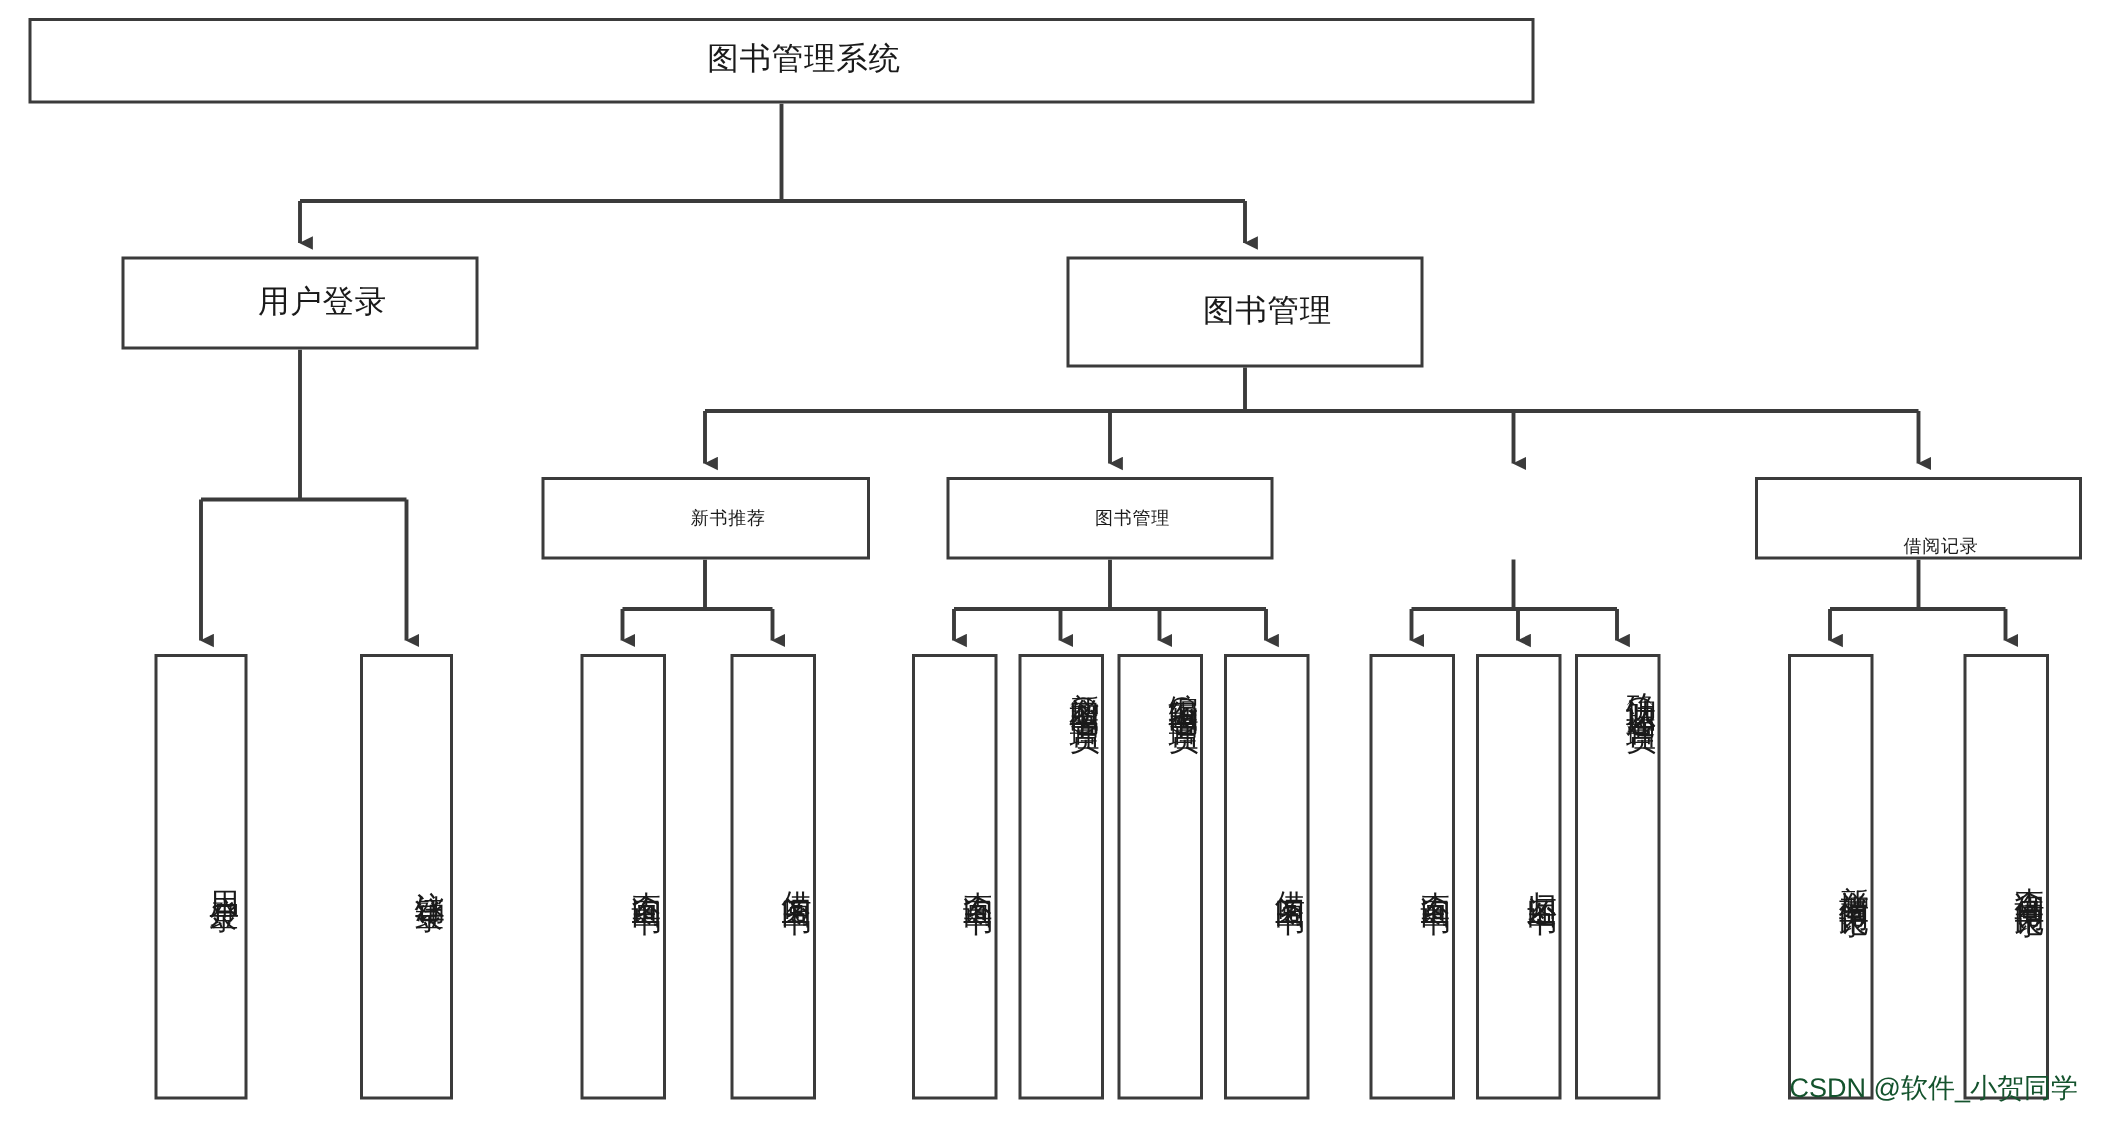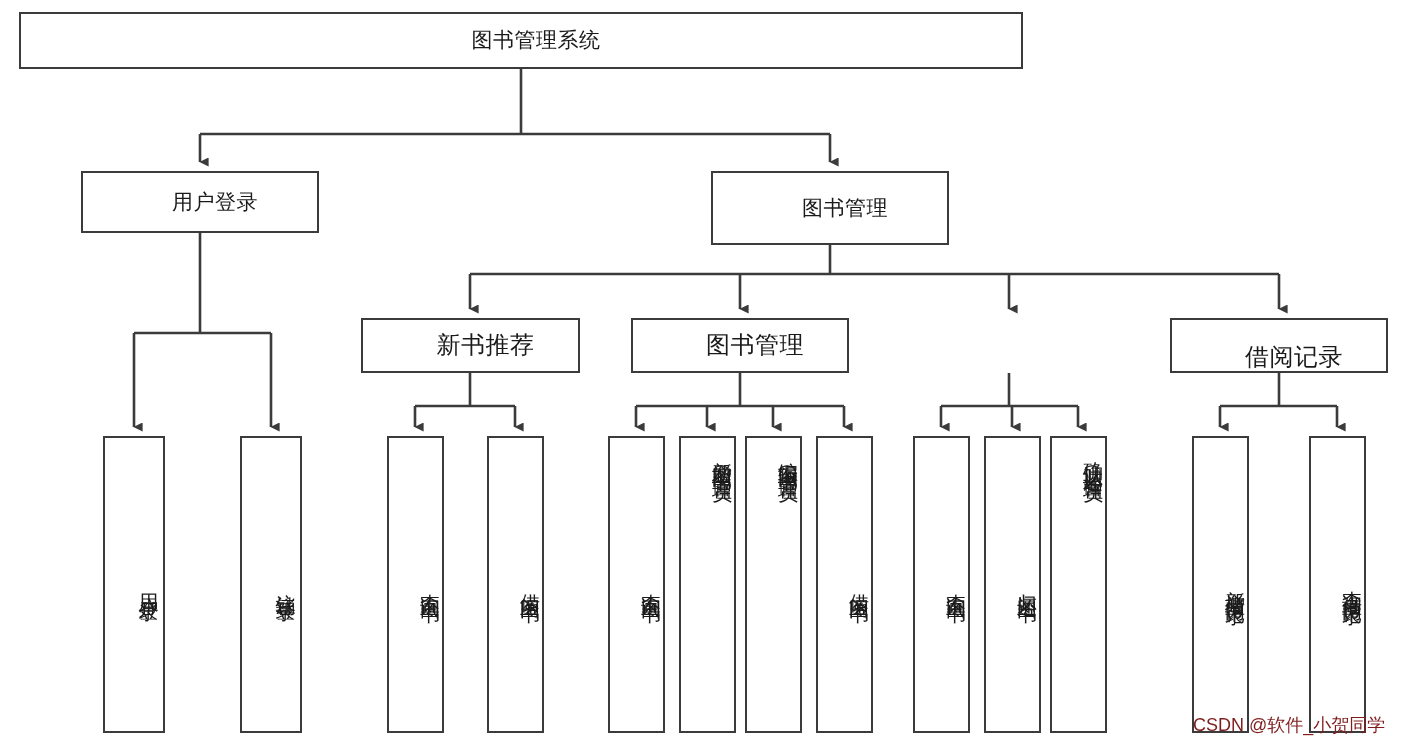--- a/index.html
+++ b/index.html
@@ -40,21 +40,21 @@
   .node-label {
     color: #1a1a1a;
     font-size: 21px;
     line-height: 1.18;
     letter-spacing: 0.5px;
     white-space: nowrap;
     text-align: center;
   }
   .node.root .node-label { font-size: 21px; }
   .node.level2 .node-label { font-size: 21px; }
-  .node.level3 .node-label { font-size: 24px; }
+  .node.level3 .node-label { font-size: 12px; }
   .node.leaf {
     align-items: flex-start;
     justify-content: center;
     padding-top: 0;
   }
   .node.leaf .node-label {
     writing-mode: vertical-rl;
     text-orientation: upright;
     font-size: 20px;
     line-height: 1.0;
@@ -71,21 +71,21 @@
   }
   .leaf-inner.top-align {
     align-items: flex-start;
     padding-top: 8px;
   }
   .watermark {
     position: absolute;
     left: 1193px;
     top: 713px;
     font-size: 18px;
-    color: #7f1d1d;
+    color: #14532d;
     z-index: 5;
     white-space: nowrap;
     font-family: "Liberation Sans", "DejaVu Sans", sans-serif;
   }
 </style>
 </head>
 <body>
 
 <div id="diagram-root">
 

